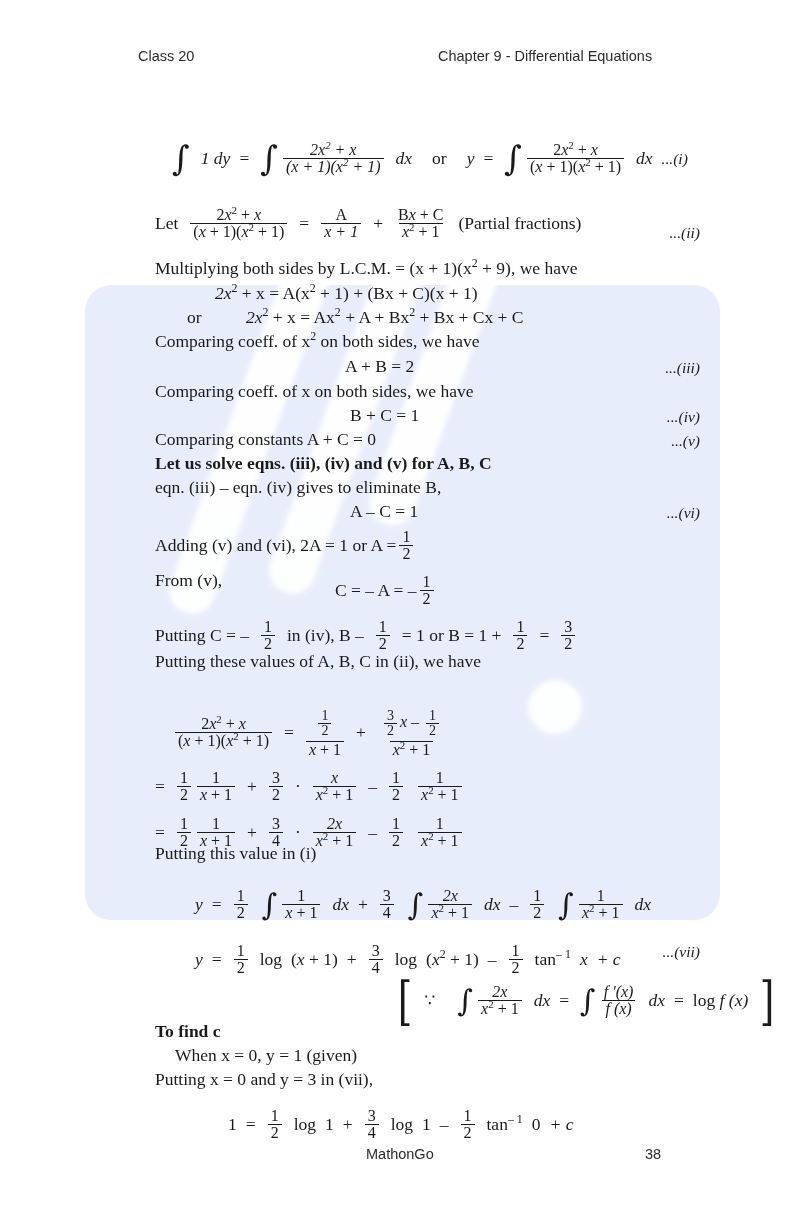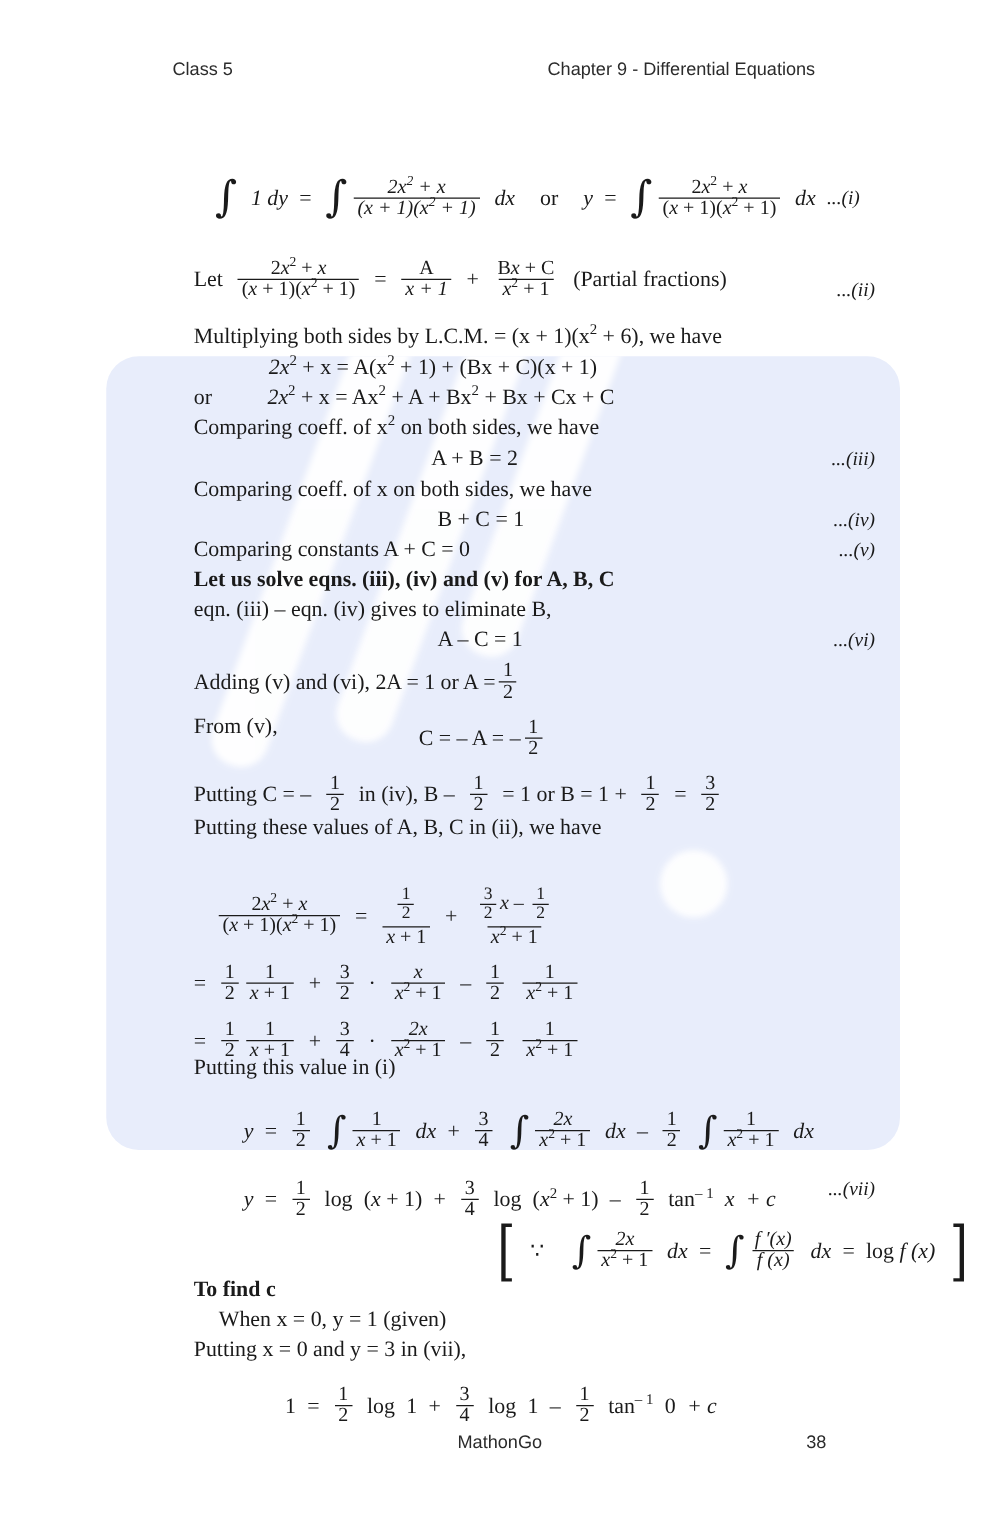--- a/index.html
+++ b/index.html
@@ -94,21 +94,21 @@
   .brk {
     display:inline-block; font-size:52px; line-height:0.55;
     vertical-align:middle; font-family:"DejaVu Serif", serif;
     font-weight:300; transform:scaleX(.72);
   }
 </style>
 </head>
 <body>
 
 <div class="page-header">
-  <span class="hdr-left">Class 5</span>
+  <span class="hdr-left">Class 20</span>
   <span class="hdr-right">Chapter 9 - Differential Equations</span>
 </div>
 
 <div class="highlight-band">
   <div class="wm-stripe" style="left:150px; top:-90px; width:46px; height:430px; transform:rotate(20deg);"></div>
   <div class="wm-stripe" style="left:250px; top:-110px; width:46px; height:430px; transform:rotate(20deg);"></div>
   <div class="wm-stripe" style="left:340px; top:-120px; width:46px; height:370px; transform:rotate(20deg);"></div>
   <div class="wm-circle" style="left:443px; top:395px; width:54px; height:54px;"></div>
 </div>
 
@@ -170,28 +170,28 @@
         <span class="num">B<span class="it">x</span> + C</span>
         <span class="den"><span class="it">x</span><sup>2</sup> + 1</span>
       </span>
       <span class="sp"></span>
         <span>(Partial fractions)</span>
     </span>
   </div>
   <div class="eqnum" style="top:224px;font-style:italic;">...(ii)</div>
 
   <div class="ln indent-lm" style="top:260px;">
-    <span>Multiplying both sides by L.C.M. = (x + 1)(x</span><sup>2</sup><span> + 6), we have</span>
+    <span>Multiplying both sides by L.C.M. = (x + 1)(x</span><sup>2</sup><span> + 9), we have</span>
   </div>
 
   <div class="ln" style="left:215px; top:285px;">
     <span class="it">2x</span><sup>2</sup><span> + x = A(x</span><sup>2</sup><span> + 1) + (Bx + C)(x + 1)</span>
   </div>
 
-  <div class="ln indent-lm" style="top:309px;">
+  <div class="ln indent-lm" style="top:309px;margin-left:32px;">
     <span>or</span>
     <span style="display:inline-block; width:40px;"></span><span class="it">2x</span><sup>2</sup><span> + x = Ax</span><sup>2</sup><span> + A + Bx</span><sup>2</sup><span> + Bx + Cx + C</span>
   </div>
 
   <div class="ln indent-lm" style="top:333px;">
     <span>Comparing coeff. of x</span><sup>2</sup><span> on both sides, we have</span>
   </div>
 
   <div class="ln" style="left:345px; top:358px;">
     <span>A + B = 2</span>

